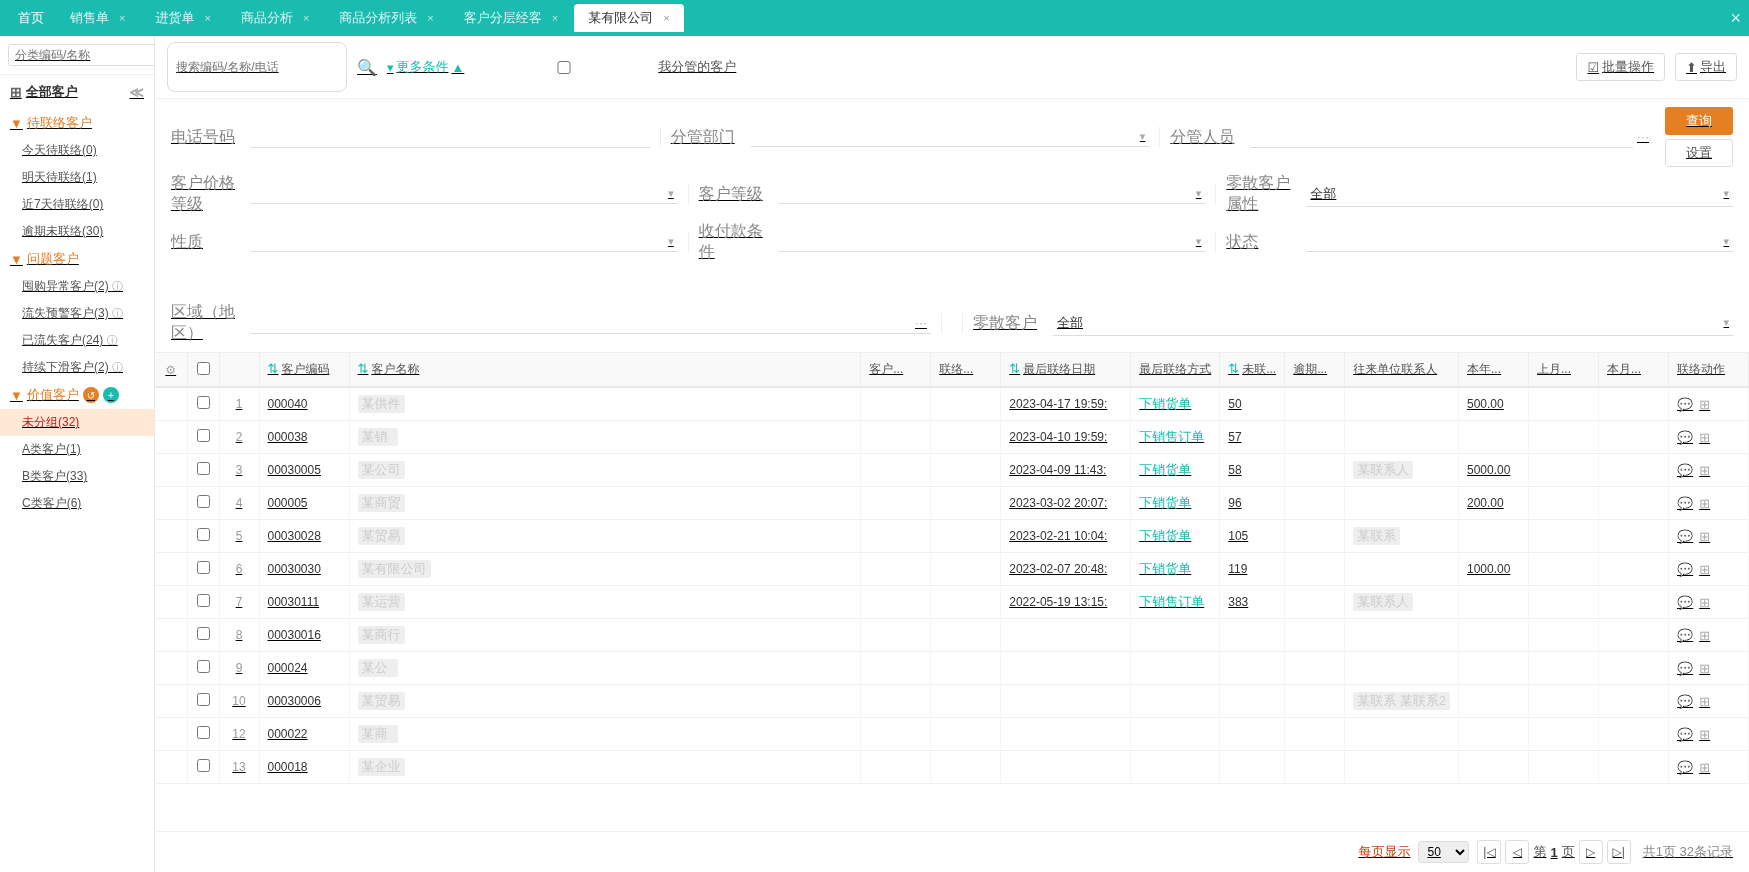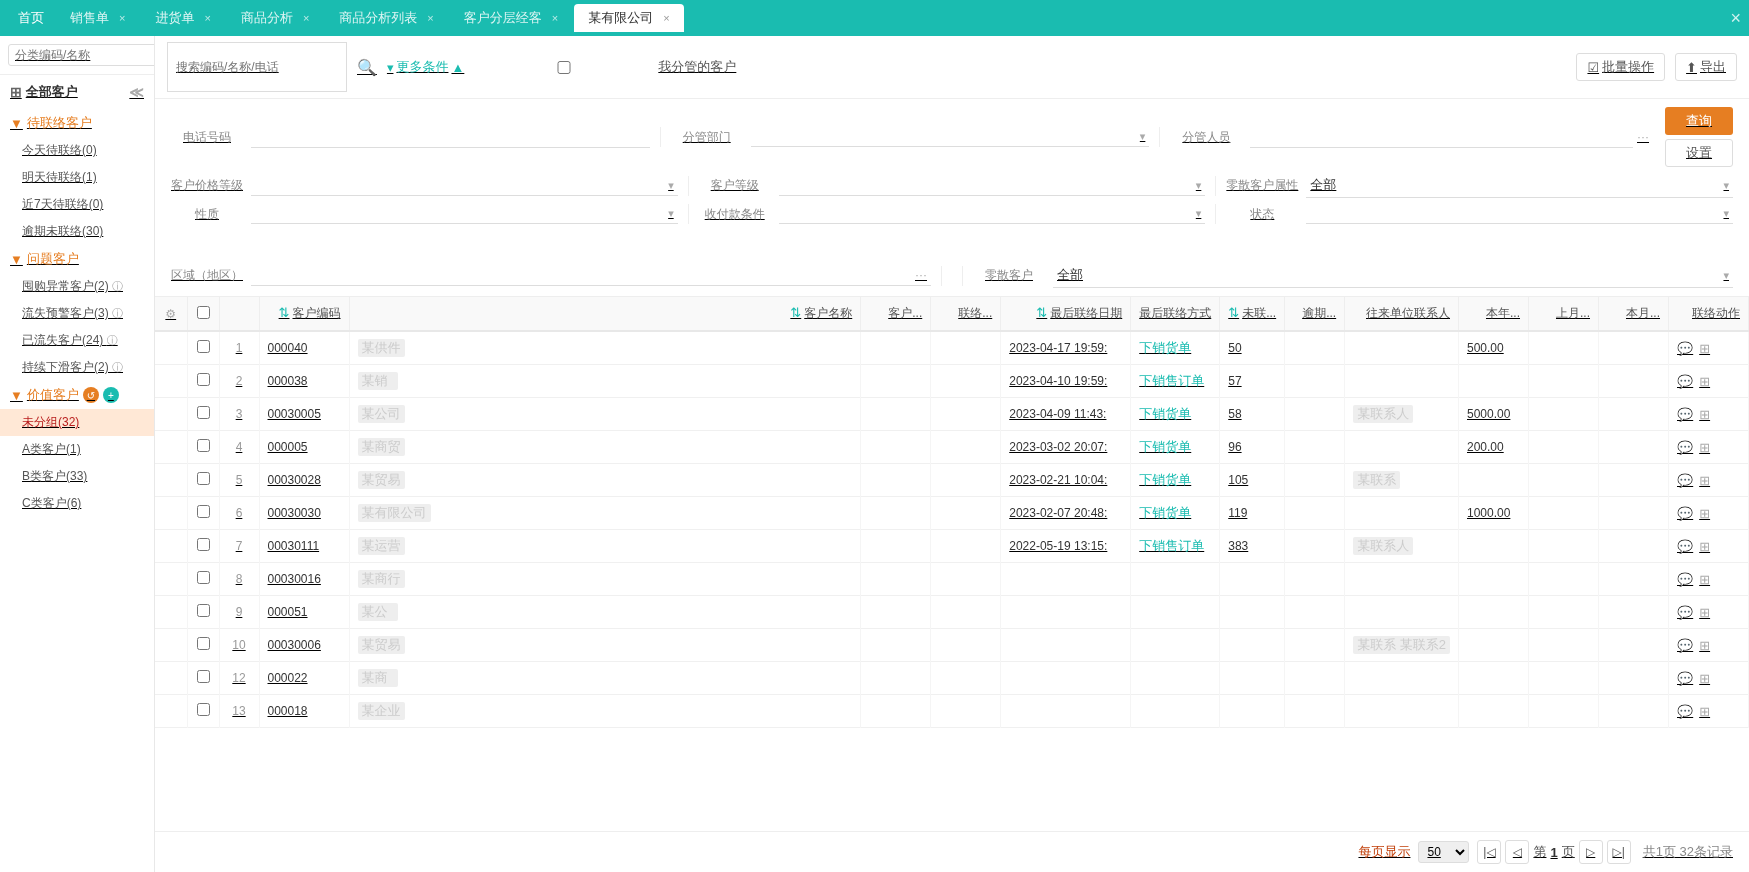--- a/index.html
+++ b/index.html
@@ -28,46 +28,46 @@
     .sidebar-section-title { display: flex; align-items: center; padding: 5px 10px; color: #e67e22; font-size: 12px; cursor: pointer; gap: 4px; }
     .sidebar-item { padding: 5px 10px 5px 22px; color: #555; cursor: pointer; font-size: 12px; white-space: nowrap; overflow: hidden; text-overflow: ellipsis; }
     .sidebar-item.active { background: #ffe8d6; color: #b91c1c; }
     .sidebar-item-orange { color: #e67e22; }
 
     
     .content { flex: 1; display: flex; flex-direction: column; overflow: hidden; }
 
     
     .filter-bar { background: #fff; border-bottom: 1px solid #eee; padding: 6px 12px; display: flex; align-items: center; gap: 10px; flex-shrink: 0; }
-    .filter-bar input { border: 1px solid #ddd; border-radius: 0; padding: 17px 8px; font-size: 12px; width: 180px; outline: none; }
+    .filter-bar input { border: 1px solid #ddd; border-radius: 8px; padding: 17px 8px; font-size: 12px; width: 180px; outline: none; }
     .filter-search-icon { color: #aaa; cursor: pointer; font-size: 16px; }
     .filter-more { color: #1abcb0; cursor: pointer; display: flex; align-items: center; gap: 3px; font-size: 12px; }
     .filter-checkbox { display: flex; align-items: center; gap: 4px; font-size: 12px; color: #555; }
     .filter-right { margin-left: auto; display: flex; gap: 10px; }
     .btn-batch { border: 1px solid #ddd; background: #fff; color: #555; padding: 4px 10px; border-radius: 3px; cursor: pointer; font-size: 12px; display: flex; align-items: center; gap: 3px; }
     .btn-export { border: 1px solid #ddd; background: #fff; color: #555; padding: 4px 10px; border-radius: 3px; cursor: pointer; font-size: 12px; display: flex; align-items: center; gap: 3px; }
 
     
     .adv-filter { background: #fff; border-bottom: 1px solid #eee; padding: 8px 16px; flex-shrink: 0; }
     .adv-filter-row { display: flex; align-items: center; margin-bottom: 6px; gap: 0; }
     .adv-filter-row:last-child { margin-bottom: 0; margin-top: 39px; }
     .adv-field { display: flex; align-items: center; flex: 1; min-width: 0; }
-    .adv-label { color: #888; font-size: 12px; width: 80px; flex-shrink: 0; text-align: center; padding-right: 8px; }
+    .adv-label { color: #888; font-size: 16px; width: 80px; flex-shrink: 0; text-align: left; padding-right: 8px; }
     .adv-input { flex: 1; border: none; border-bottom: 1px solid #ddd; padding: 3px 4px; font-size: 12px; outline: none; color: #333; background: transparent; }
     .adv-select { flex: 1; border: none; border-bottom: 1px solid #ddd; padding: 3px 4px; font-size: 12px; color: #333; background: transparent; display: flex; align-items: center; justify-content: space-between; cursor: pointer; }
     .adv-select-arrow { color: #aaa; font-size: 11px; }
     .adv-divider { width: 1px; background: #eee; height: 20px; margin: 0 10px; }
     .btn-query { background: #e67e22; color: #fff; border: none; border-radius: 3px; padding: 5px 21px; cursor: pointer; font-size: 13px; }
     .btn-reset { background: #fff; color: #555; border: 1px solid #ddd; border-radius: 3px; padding: 4px 16px; cursor: pointer; font-size: 13px; }
 
     
     .table-area { flex: 1; overflow: auto; background: #fff; }
     table { width: 100%; border-collapse: collapse; min-width: 1400px; }
     thead tr { background: #f9f9f9; border-bottom: 2px solid #e8e8e8; }
-    thead th { padding: 8px 8px; font-size: 12px; color: #555; font-weight: normal; text-align: right; white-space: nowrap; border-right: 1px solid #eee; position: sticky; top: 0; background: #f9f9f9; z-index: 1; }
+    thead th { padding: 8px 8px; font-size: 12px; color: #555; font-weight: normal; text-align: left; white-space: nowrap; border-right: 1px solid #eee; position: sticky; top: 0; background: #f9f9f9; z-index: 1; }
     thead th.sortable { cursor: pointer; }
     thead th .col-icon { color: #1abcb0; margin-right: 3px; }
     tbody tr { border-bottom: 1px solid #f0f0f0; }
     tbody td { padding: 7px 8px; font-size: 12px; color: #333; white-space: nowrap; border-right: 1px solid #f5f5f5; }
     .col-no { width: 40px; text-align: center; color: #999; }
     .col-check { width: 32px; text-align: center; }
     .col-code { width: 90px; }
     .col-name { min-width: 120px; }
     .col-type { width: 70px; }
     .col-contact { width: 70px; }
@@ -513,21 +513,21 @@
         <div class="action-icons">
           <span title="联络">💬</span>
           <span title="更多">⊞</span>
         </div>
       </td>
     </tr>
             <tr>
       <td class="gear-col col-check"></td>
       <td class="col-check"><input type="checkbox" style=""></td>
       <td class="col-no">9</td>
-      <td class="col-code">000051</td>
+      <td class="col-code">000024</td>
       <td class="col-name"><span class="blurred">某公</span></td>
       <td class="col-type"></td>
       <td class="col-contact"></td>
       <td class="col-date"></td>
       <td class="col-method"></td>
       <td class="col-uncontact"></td>
       <td class="col-overdue"></td>
       <td class="col-contacts"></td>
       <td class="col-year"></td>
       <td class="col-lastmonth"></td>

